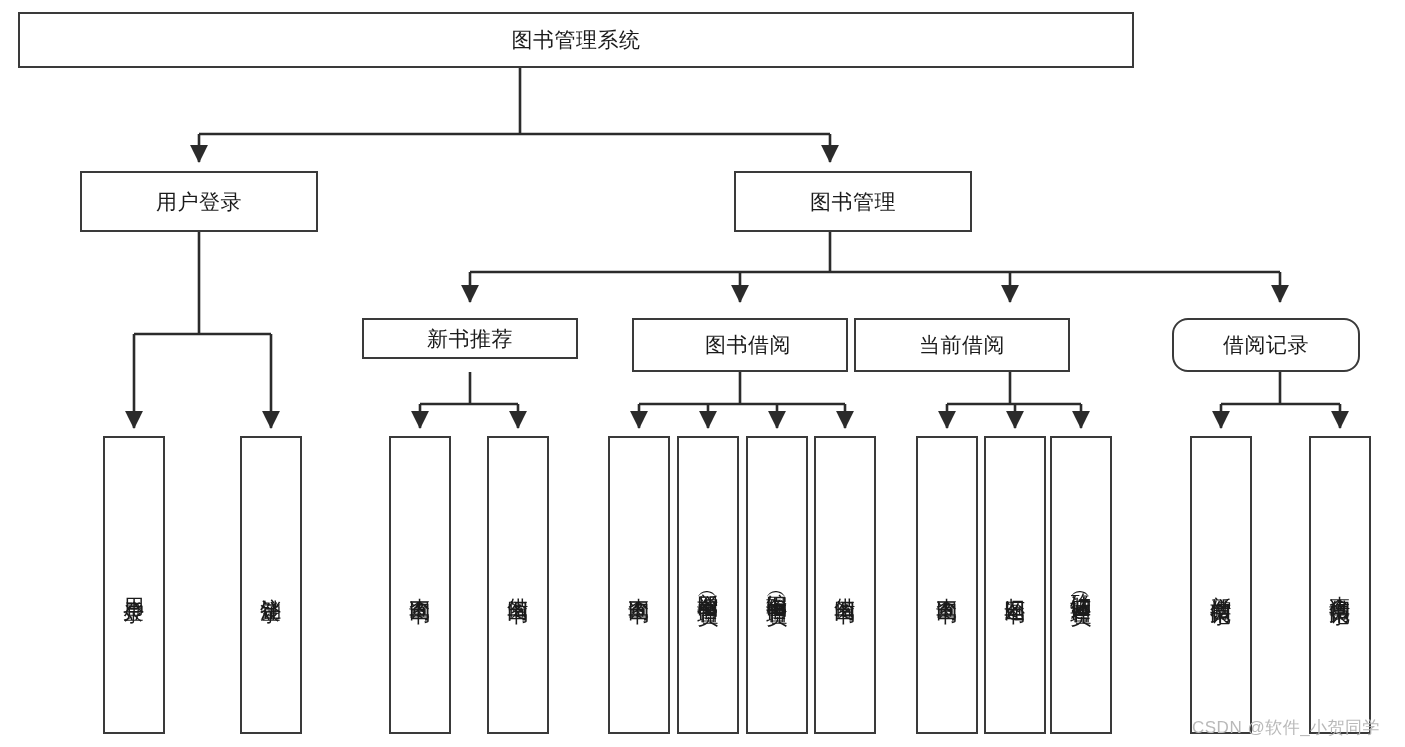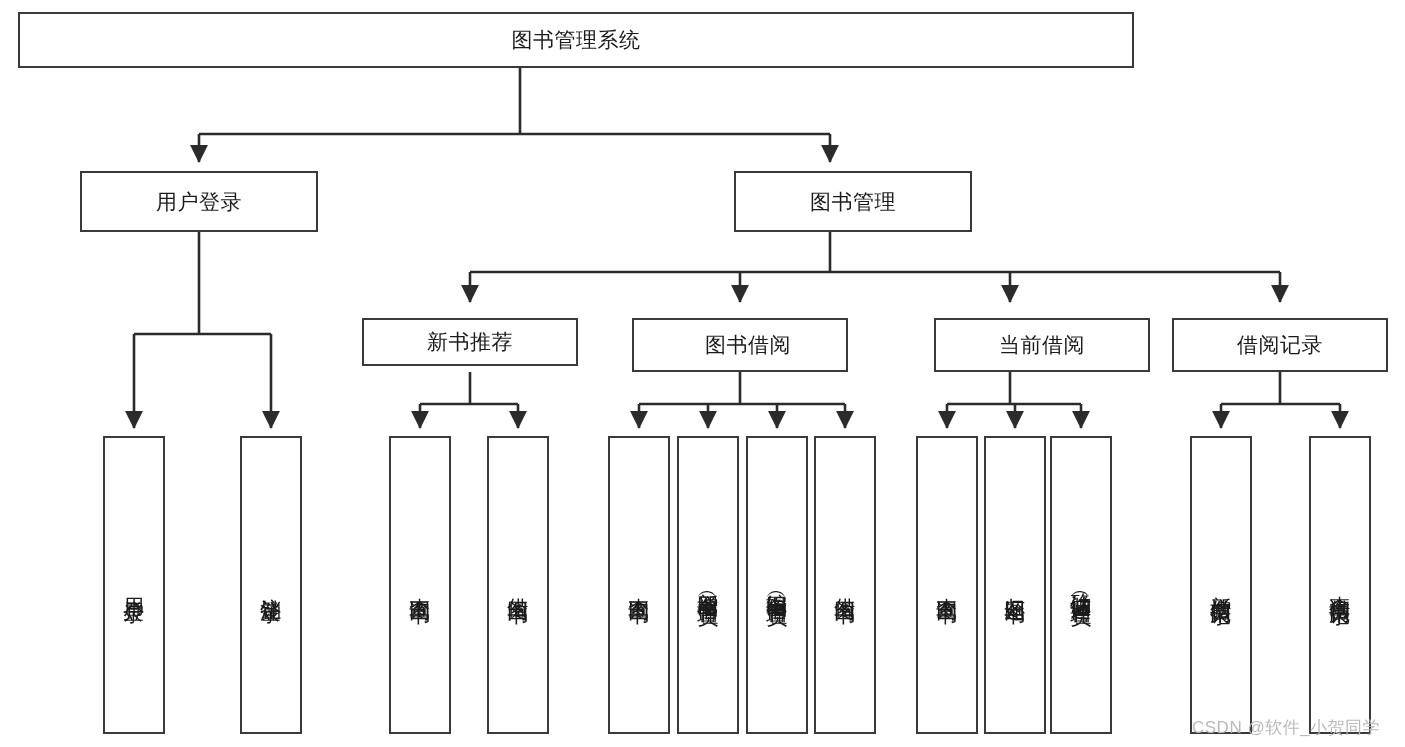--- a/index.html
+++ b/index.html
@@ -124,30 +124,30 @@
     <span class="label">图书管理系统</span>
   </div>
 
   <div class="node horiz" style="left:80px; top:171px; width:238px; height:61px;">
     <span class="label">用户登录</span>
   </div>
   <div class="node horiz" style="left:711px; top:171px; width:238px; height:61px;margin-left:23px;">
     <span class="label">图书管理</span>
   </div>
 
-  <div class="node horiz" style="left:362px; top:318px; width:216px; height:48px;">
+  <div class="node horiz" style="left:362px; top:318px; width:216px; height:41px;">
     <span class="label">新书推荐</span>
   </div>
   <div class="node horiz" style="left:632px; top:318px; width:216px; height:54px;padding-left:16px;">
     <span class="label">图书借阅</span>
   </div>
-  <div class="node horiz" style="left:934px; top:318px; width:216px; height:54px;">
+  <div class="node horiz" style="left:854px; top:318px; width:216px; height:54px;">
     <span class="label">当前借阅</span>
   </div>
-  <div class="node horiz" style="left:1172px; top:318px; width:216px; height:54px;">
+  <div class="node horiz" style="left:1172px; top:318px; width:188px; height:54px;border-radius:16px;">
     <span class="label">借阅记录</span>
   </div>
 
   <div class="node vert" style="left:103px; top:436px; width:62px; height:298px;">
     <span class="label">用户登录</span>
   </div>
   <div class="node vert" style="left:240px; top:436px; width:62px; height:298px;">
     <span class="label">注销登录</span>
   </div>
 

